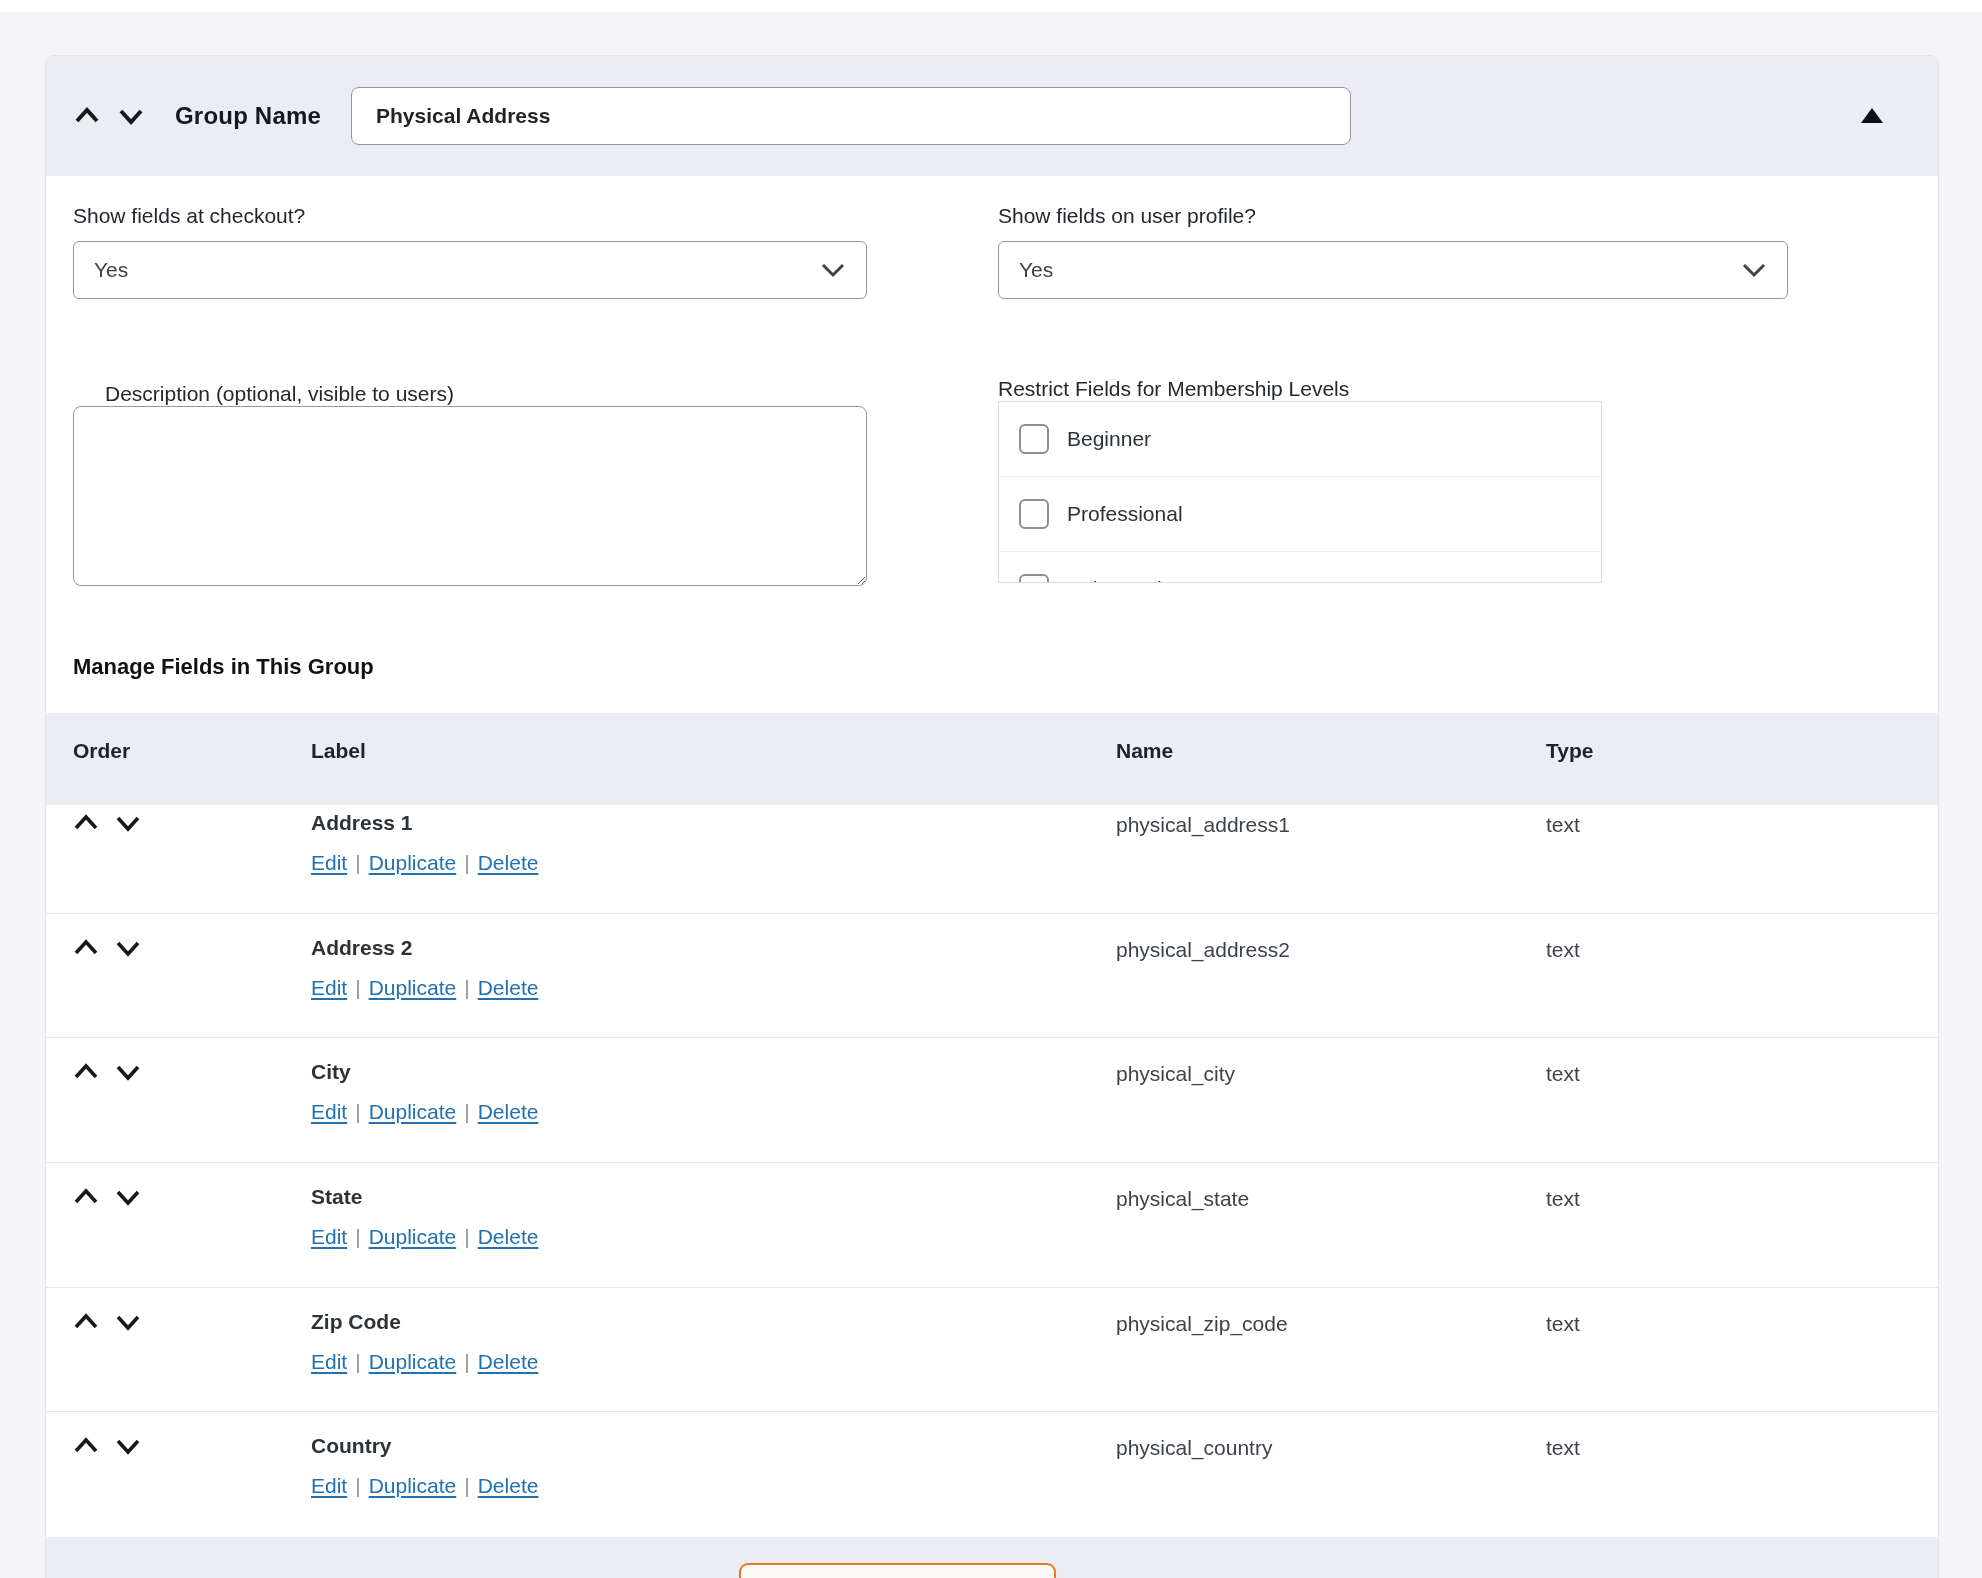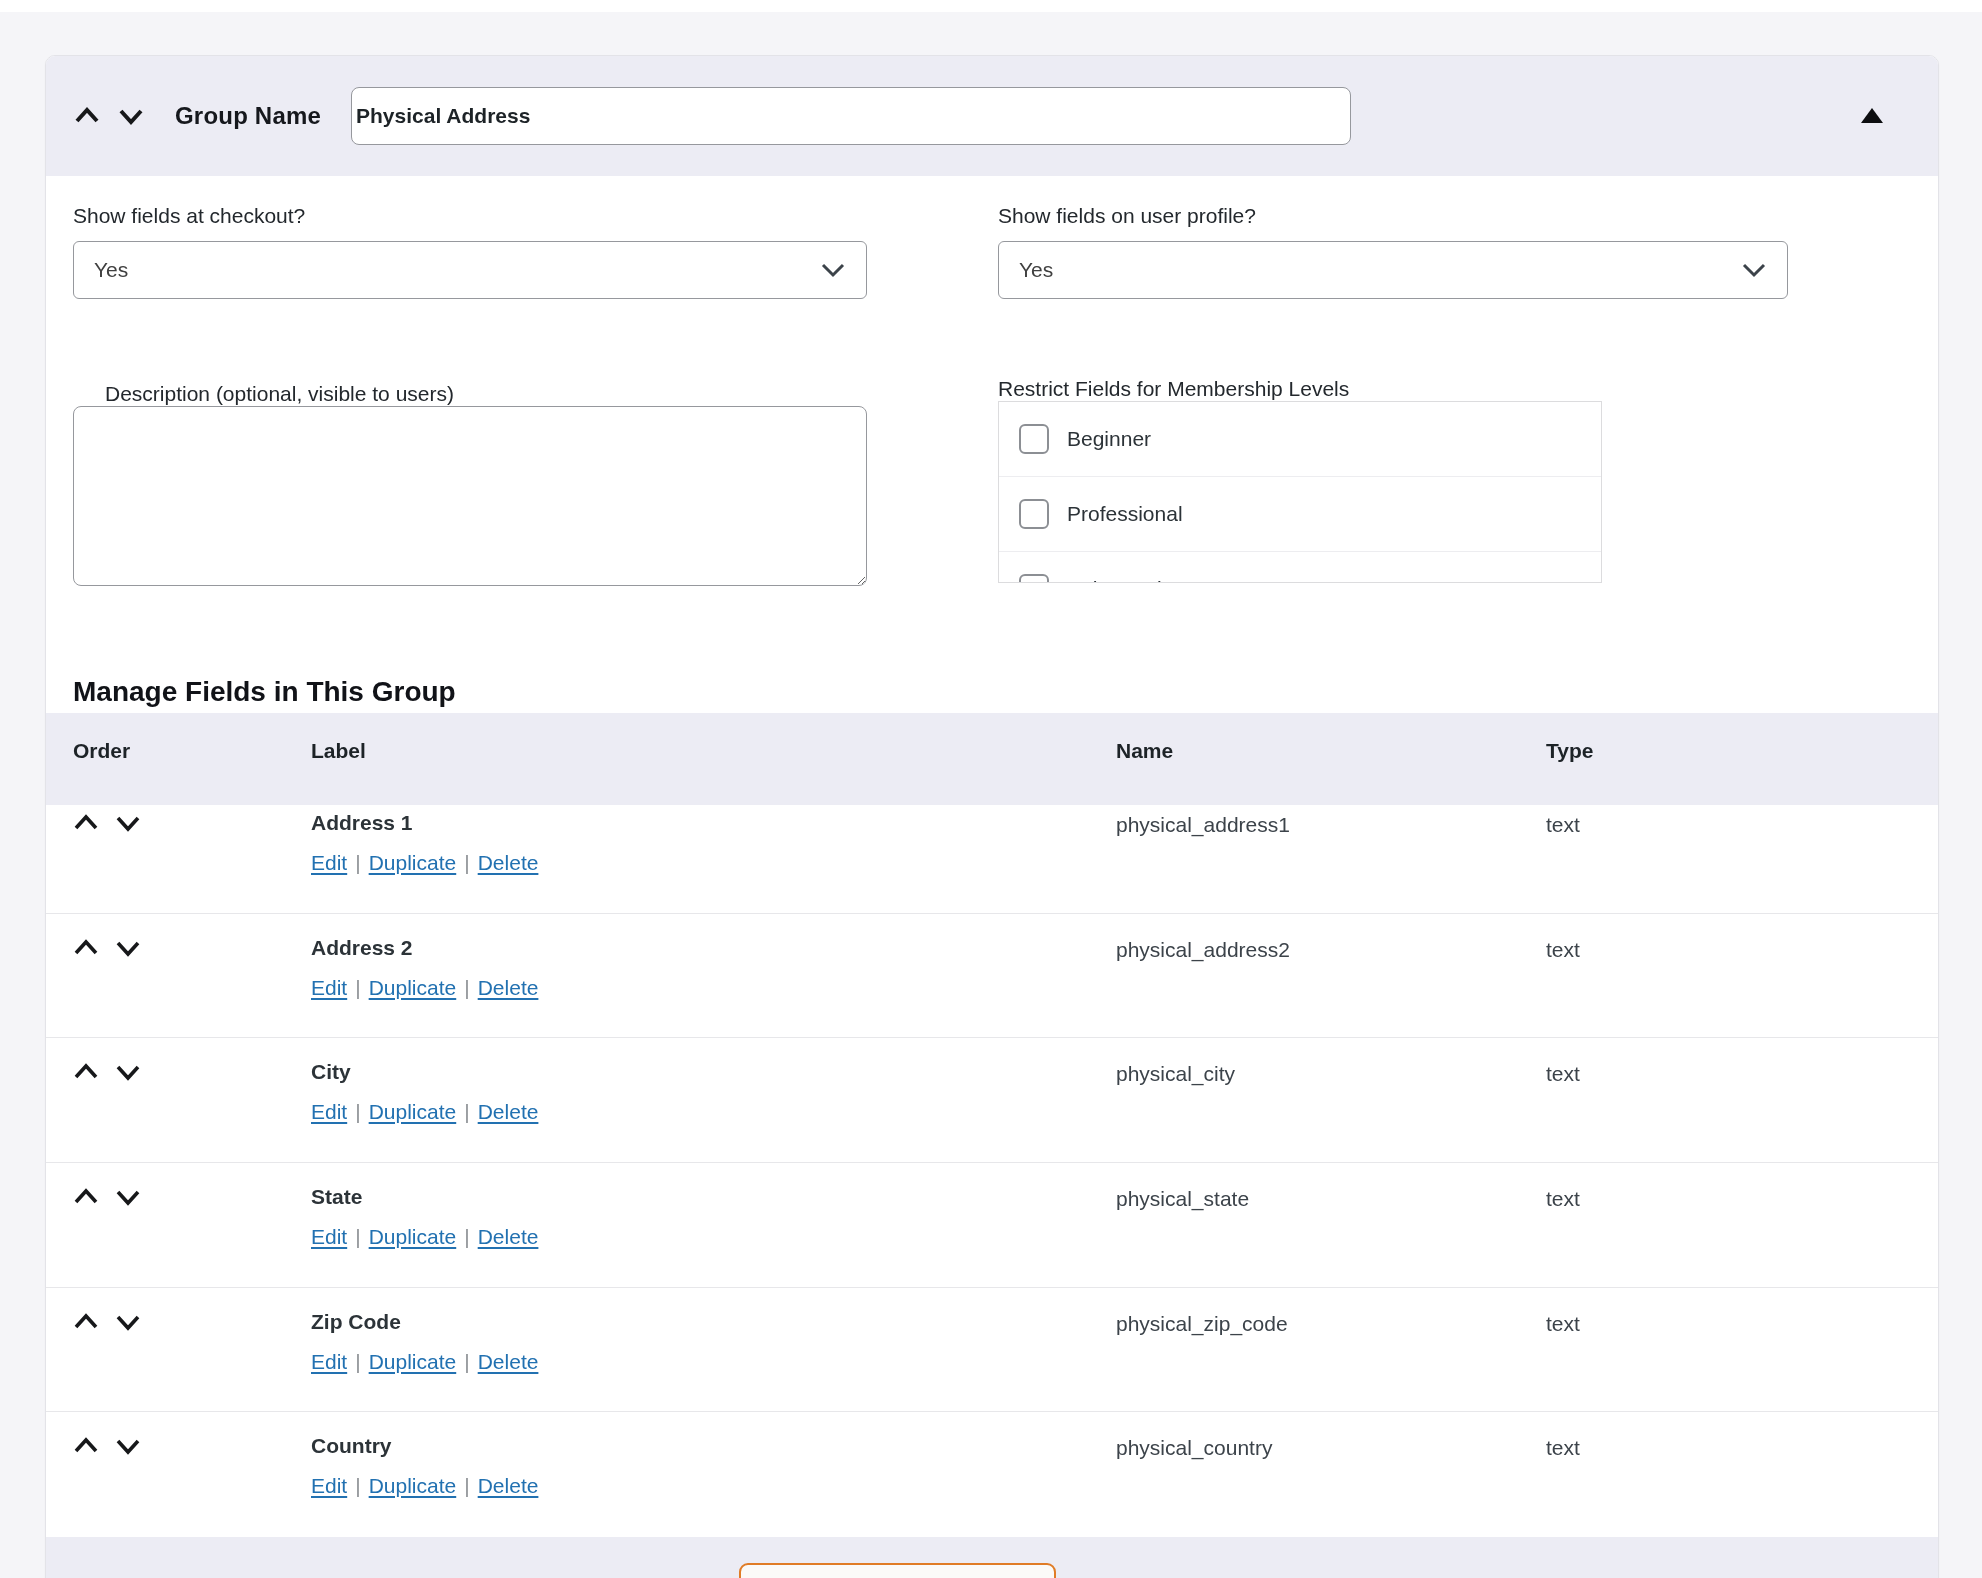--- a/index.html
+++ b/index.html
@@ -36,21 +36,21 @@
     font-size: 24px; font-weight: 700; margin-left: 30px; letter-spacing: 0.2px;
     color: #16181d;
   }
   .group-name-input {
     margin-left: 30px;
     width: 1000px; height: 58px;
     border: 1px solid #96989d; border-radius: 8px;
     background: #fff;
     font-family: "Liberation Sans", sans-serif;
     font-size: 21px; font-weight: 600; color: #1d2327;
-    padding: 0 4px;
+    padding: 0 24px;
     outline: none;
   }
   .collapse-btn { margin-left: auto; background: none; border: none; cursor: pointer; padding: 4px; }
   
   .field-label {
     position: absolute; font-size: 21px; color: #23282d;
   }
   .pseudo-select {
     position: absolute; height: 58px;
     border: 1px solid #96989d; border-radius: 6px;
@@ -79,22 +79,22 @@
     border-bottom: 1px solid #ededf0;
   }
   .checkbox {
     width: 30px; height: 30px; flex: 0 0 30px;
     border: 2px solid #8c8f94; border-radius: 6px; background: #fff;
     cursor: pointer;
   }
   .restrict-row .opt-label { font-size: 21px; color: #2c3338; text-align: right; }
   
   .section-title {
-    position: absolute; left: 27px; top: 620px;
-    font-size: 28px; font-weight: 700; color: #111318;
+    position: absolute; left: 27px; top: 598px;
+    font-size: 22px; font-weight: 700; color: #111318;
   }
   .table-head {
     position: absolute; left: 0; top: 657px; width: 100%; height: 92px;
     background: #ececf4;
   }
   .table-head span {
     position: absolute; top: 0; line-height: 76px;
     font-size: 21px; font-weight: 700; color: #1d2327;
   }
   .col-order { left: 27px; }

